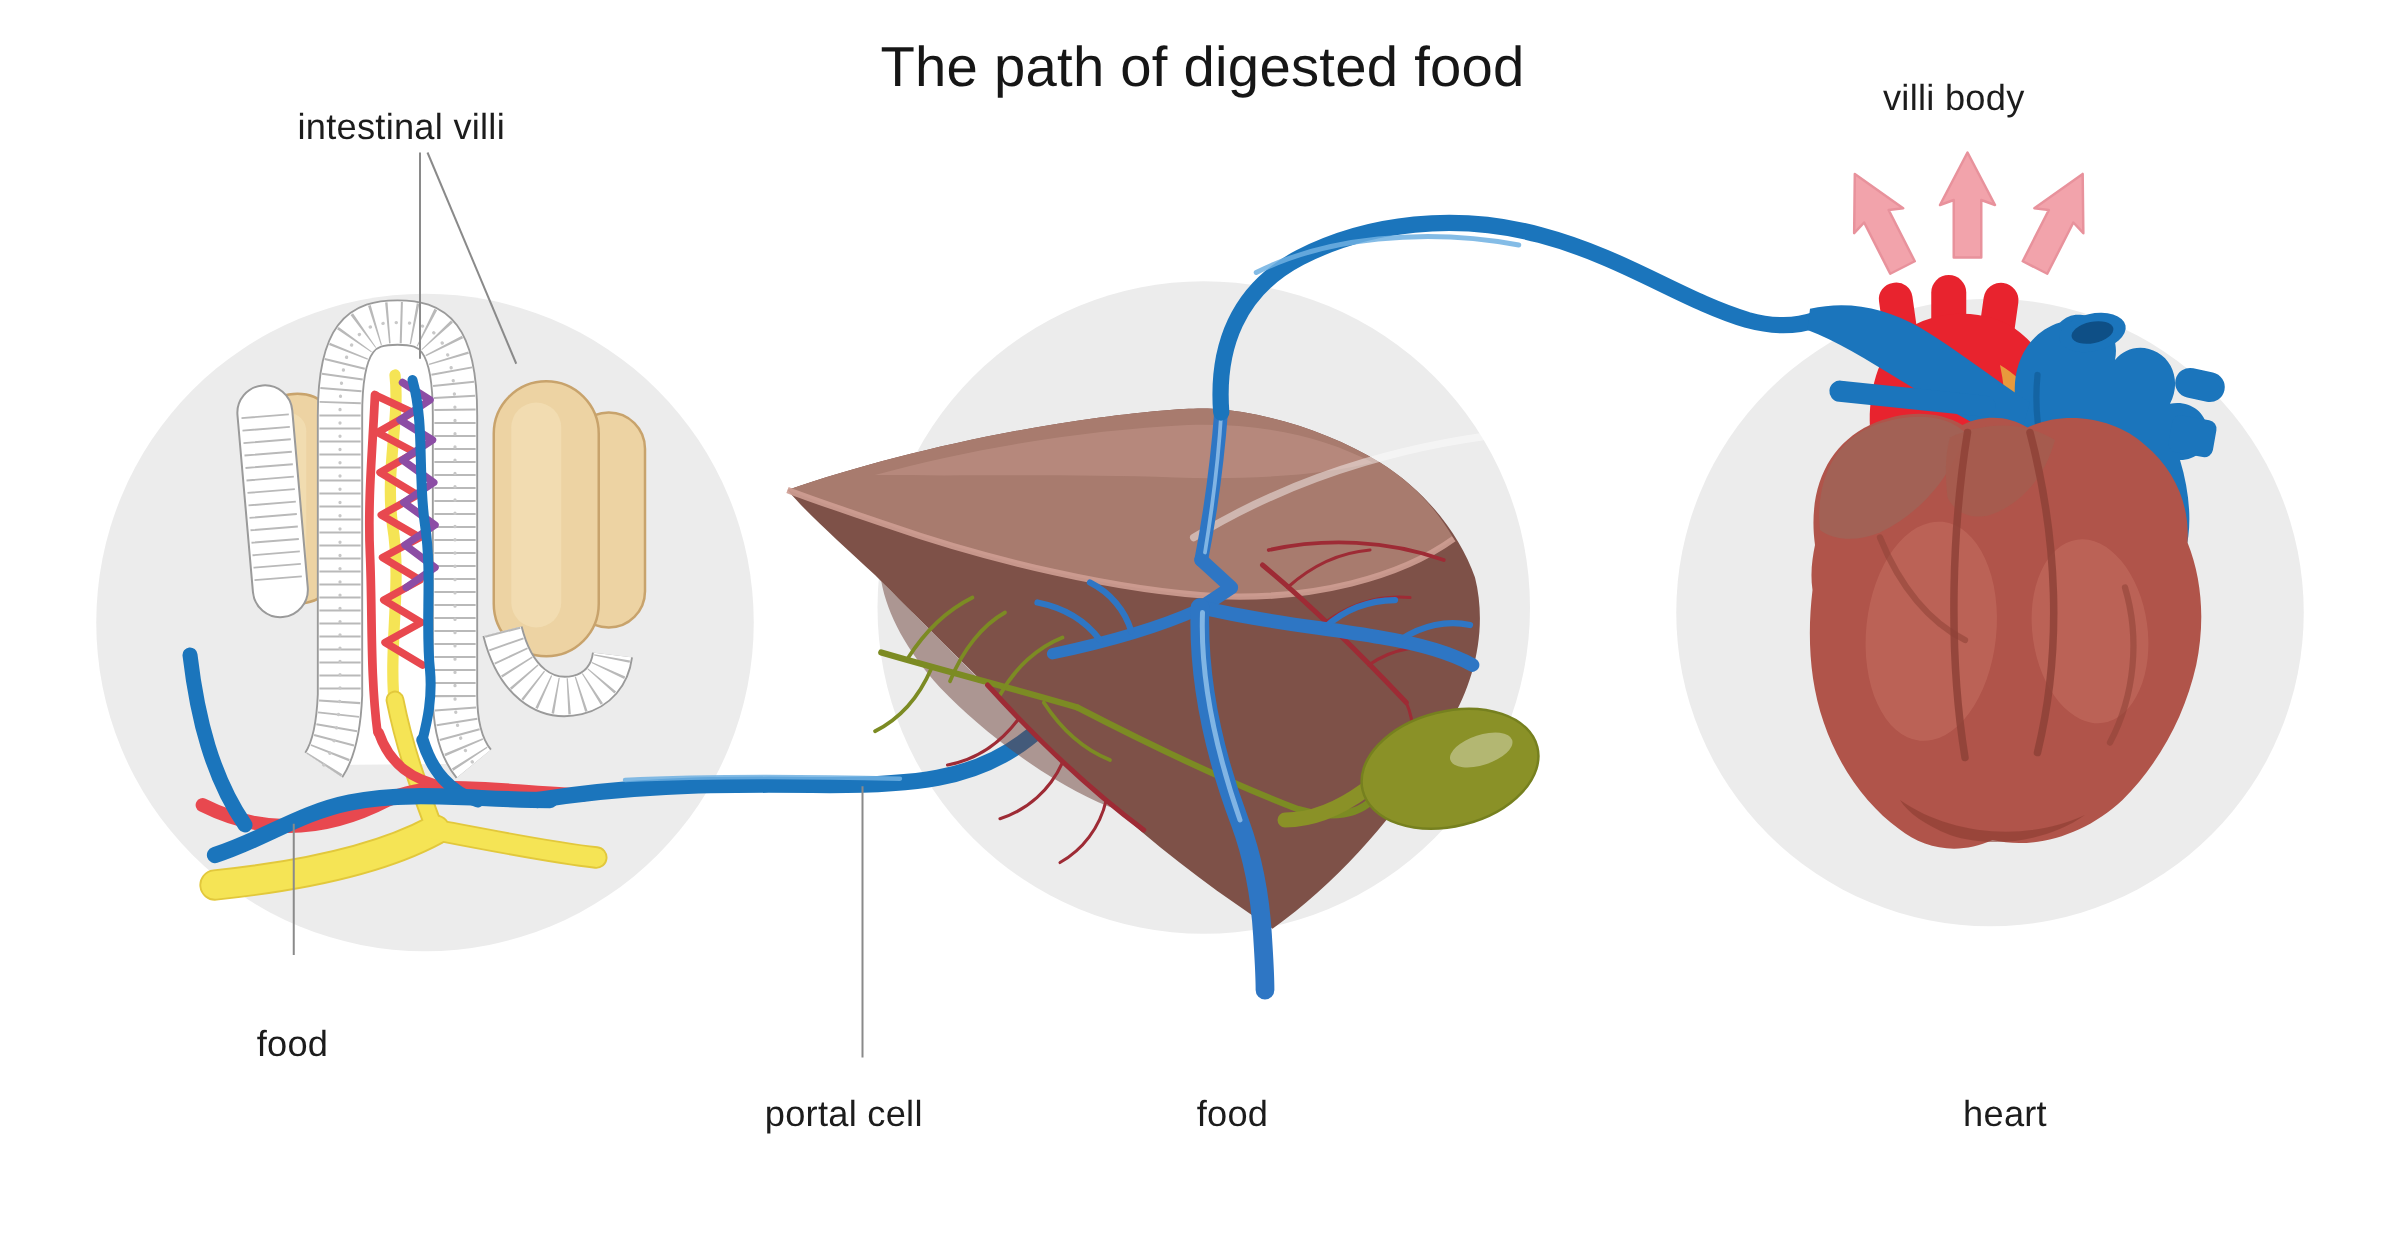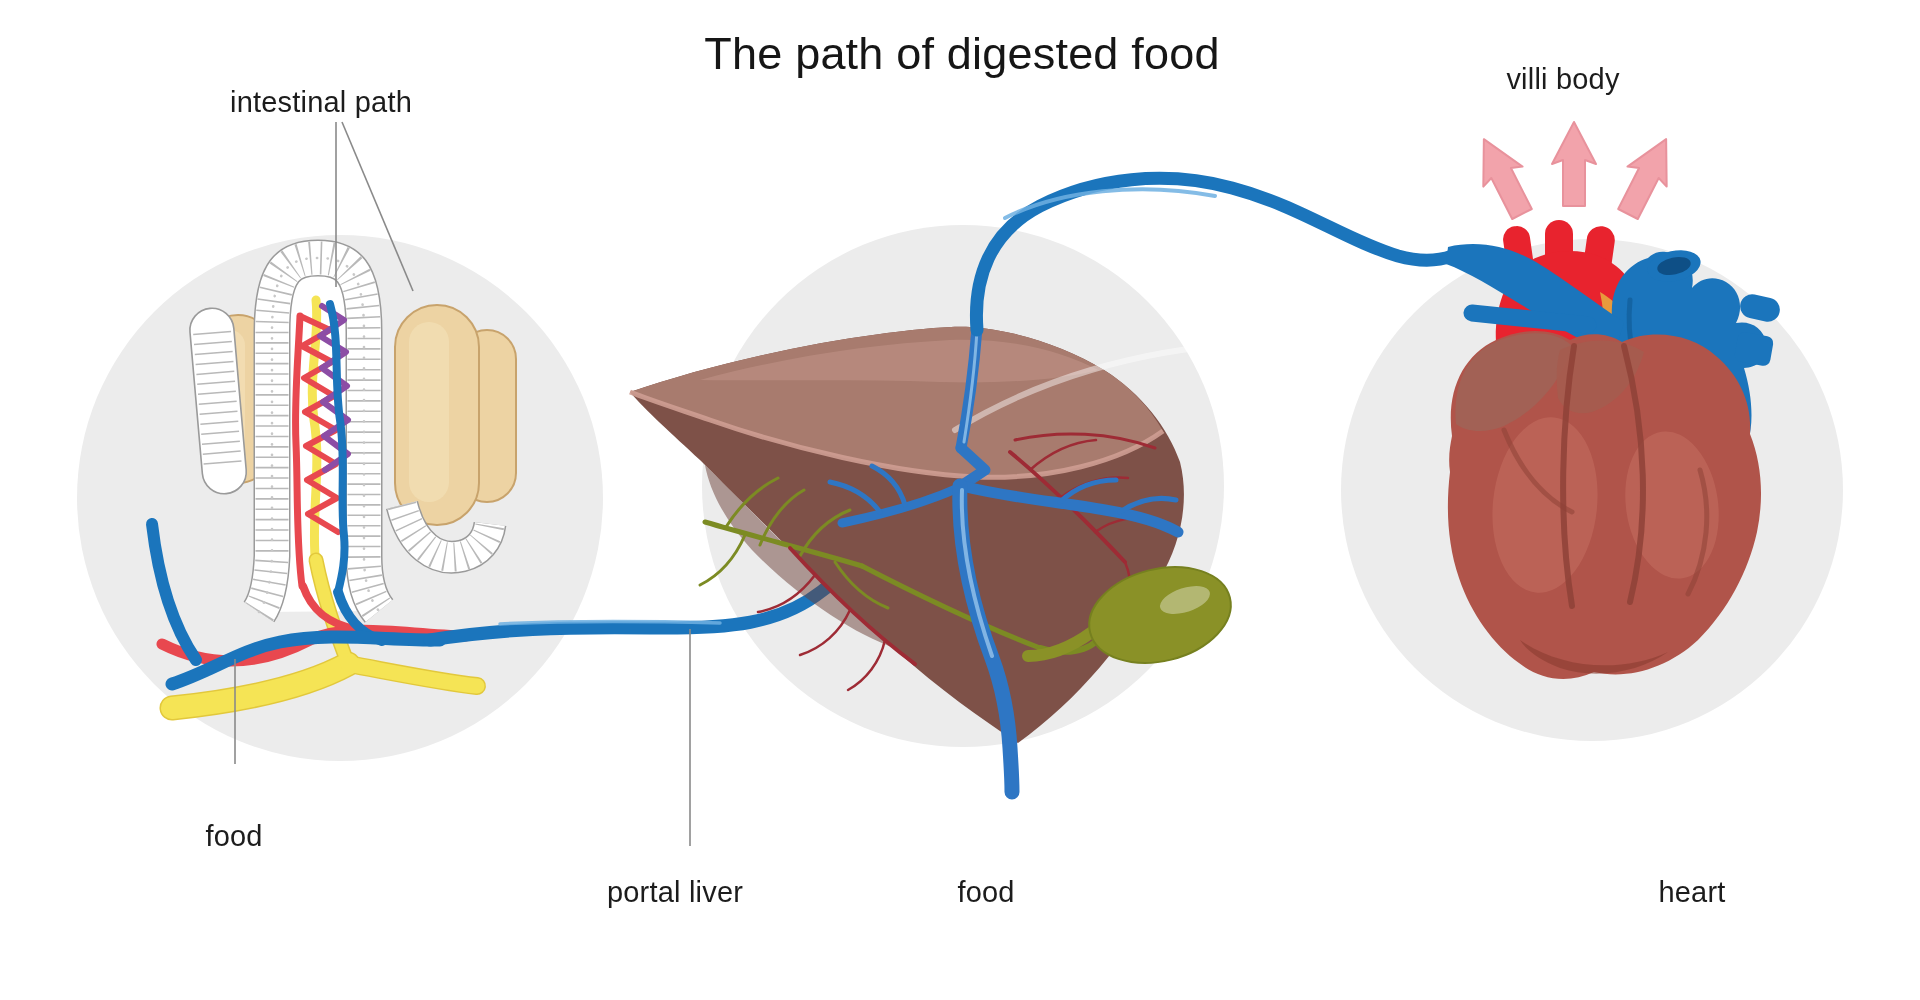--- a/index.html
+++ b/index.html
@@ -209,20 +209,20 @@
 
   <g stroke-width="1.6" fill="none" stroke="#8a8a8a">
     <line x1="336" y1="122" x2="336" y2="287"></line>
     <line x1="342" y1="122" x2="413" y2="291"></line>
     <line x1="235" y1="659" x2="235" y2="764"></line>
     <line x1="690" y1="629" x2="690" y2="846"></line>
   </g>
 </svg>
 
 <div class="title" style="left:962px;top:28px">The path of digested food</div>
-<div class="lbl" style="left:321px;top:86px">intestinal path</div>
+<div class="lbl" style="left:321px;top:86px">intestinal villi</div>
 <div class="lbl" style="left:1563px;top:63px">villi body</div>
 <div class="lbl" style="left:234px;top:820px">food</div>
-<div class="lbl" style="left:675px;top:876px">portal liver</div>
+<div class="lbl" style="left:675px;top:876px">portal cell</div>
 <div class="lbl" style="left:986px;top:876px">food</div>
-<div class="lbl" style="left:1692px;top:876px">heart</div>
+<div class="lbl" style="left:1604px;top:876px">heart</div>
 
 </div>
 
 </body></html>

